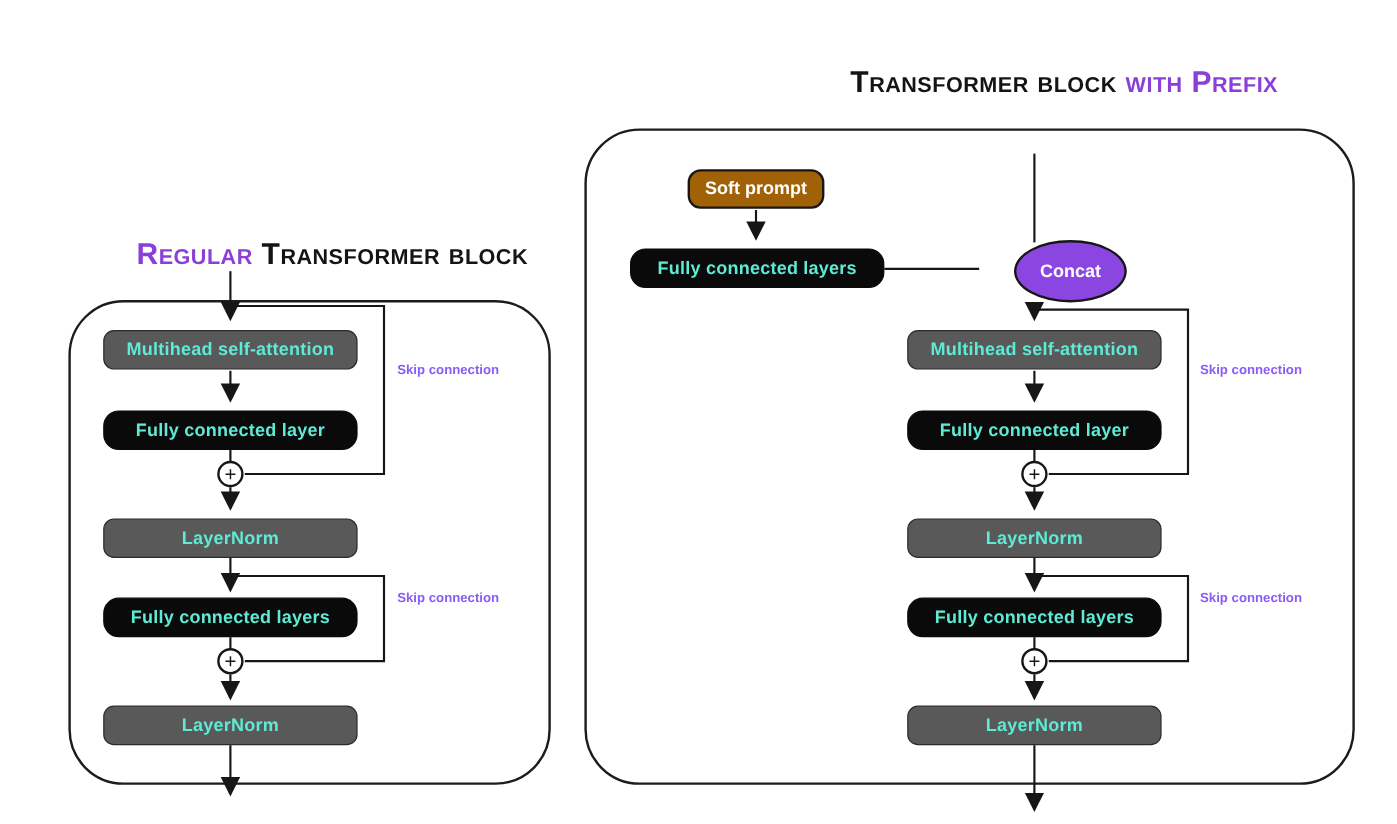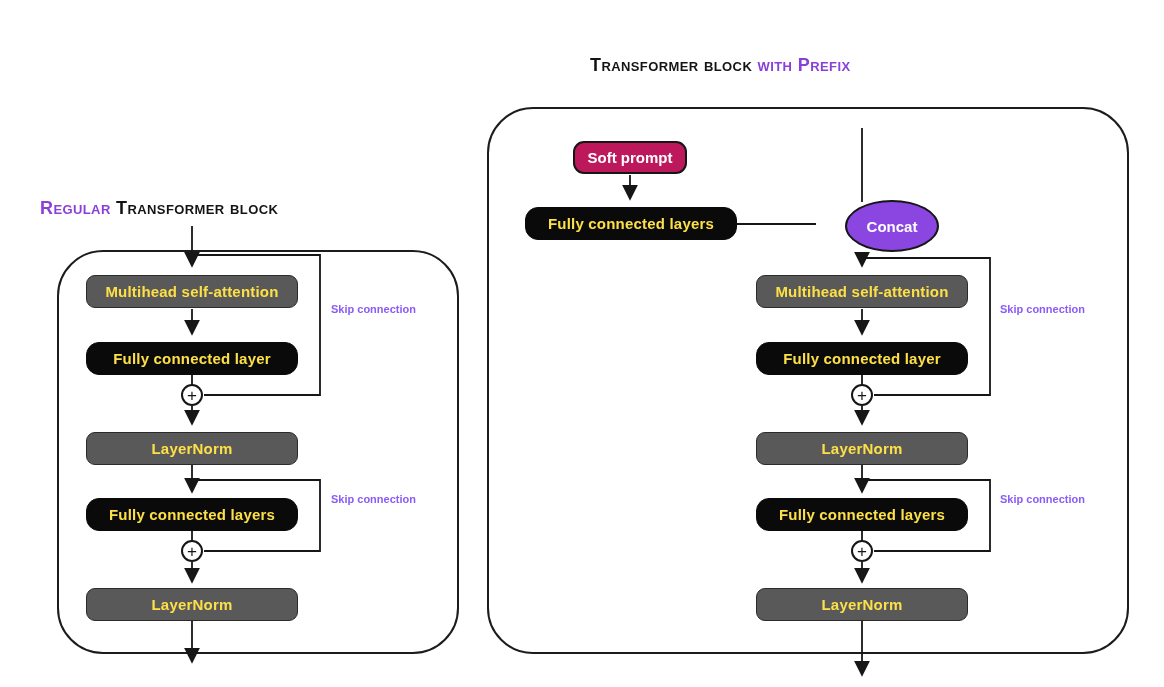--- a/index.html
+++ b/index.html
@@ -27,36 +27,36 @@
     position: absolute;
     border: 2px solid #1c1c1c;
     border-radius: 46px;
     background: transparent;
     z-index: 1;
   }
   .diagram-title {
     position: absolute;
     font-variant: small-caps;
     font-weight: 700;
-    font-size: 18px;
+    font-size: 25px;
     letter-spacing: 0.4px;
     color: #141414;
-    text-align: left;
+    text-align: right;
     white-space: nowrap;
     z-index: 3;
   }
   .accent { color: #8a3fd9; }
   .node {
     position: absolute;
     width: 212px;
     height: 33px;
     display: flex;
     align-items: center;
     justify-content: center;
-    color: #fde047;
+    color: #5eead4;
     font-weight: 700;
     font-size: 15px;
     letter-spacing: 0.2px;
     box-sizing: border-box;
     z-index: 3;
   }
   .node-gray {
     background: #595959;
     border: 1.5px solid #2b2b2b;
     border-radius: 9px;
@@ -64,21 +64,21 @@
   .node-black {
     background: #0a0a0a;
     border: 1.5px solid #0a0a0a;
     border-radius: 13px;
   }
   .soft-prompt {
     position: absolute;
     left: 573px; top: 141px;
     width: 114px; height: 33px;
     display: flex; align-items: center; justify-content: center;
-    background: #be185d;
+    background: #a16207;
     border: 2px solid #161616;
     border-radius: 11px;
     color: #fff; font-weight: 700; font-size: 15px;
     box-sizing: border-box;
     z-index: 3;
   }
   .concat-ellipse {
     position: absolute;
     left: 845px; top: 200px;
     width: 94px; height: 52px;

